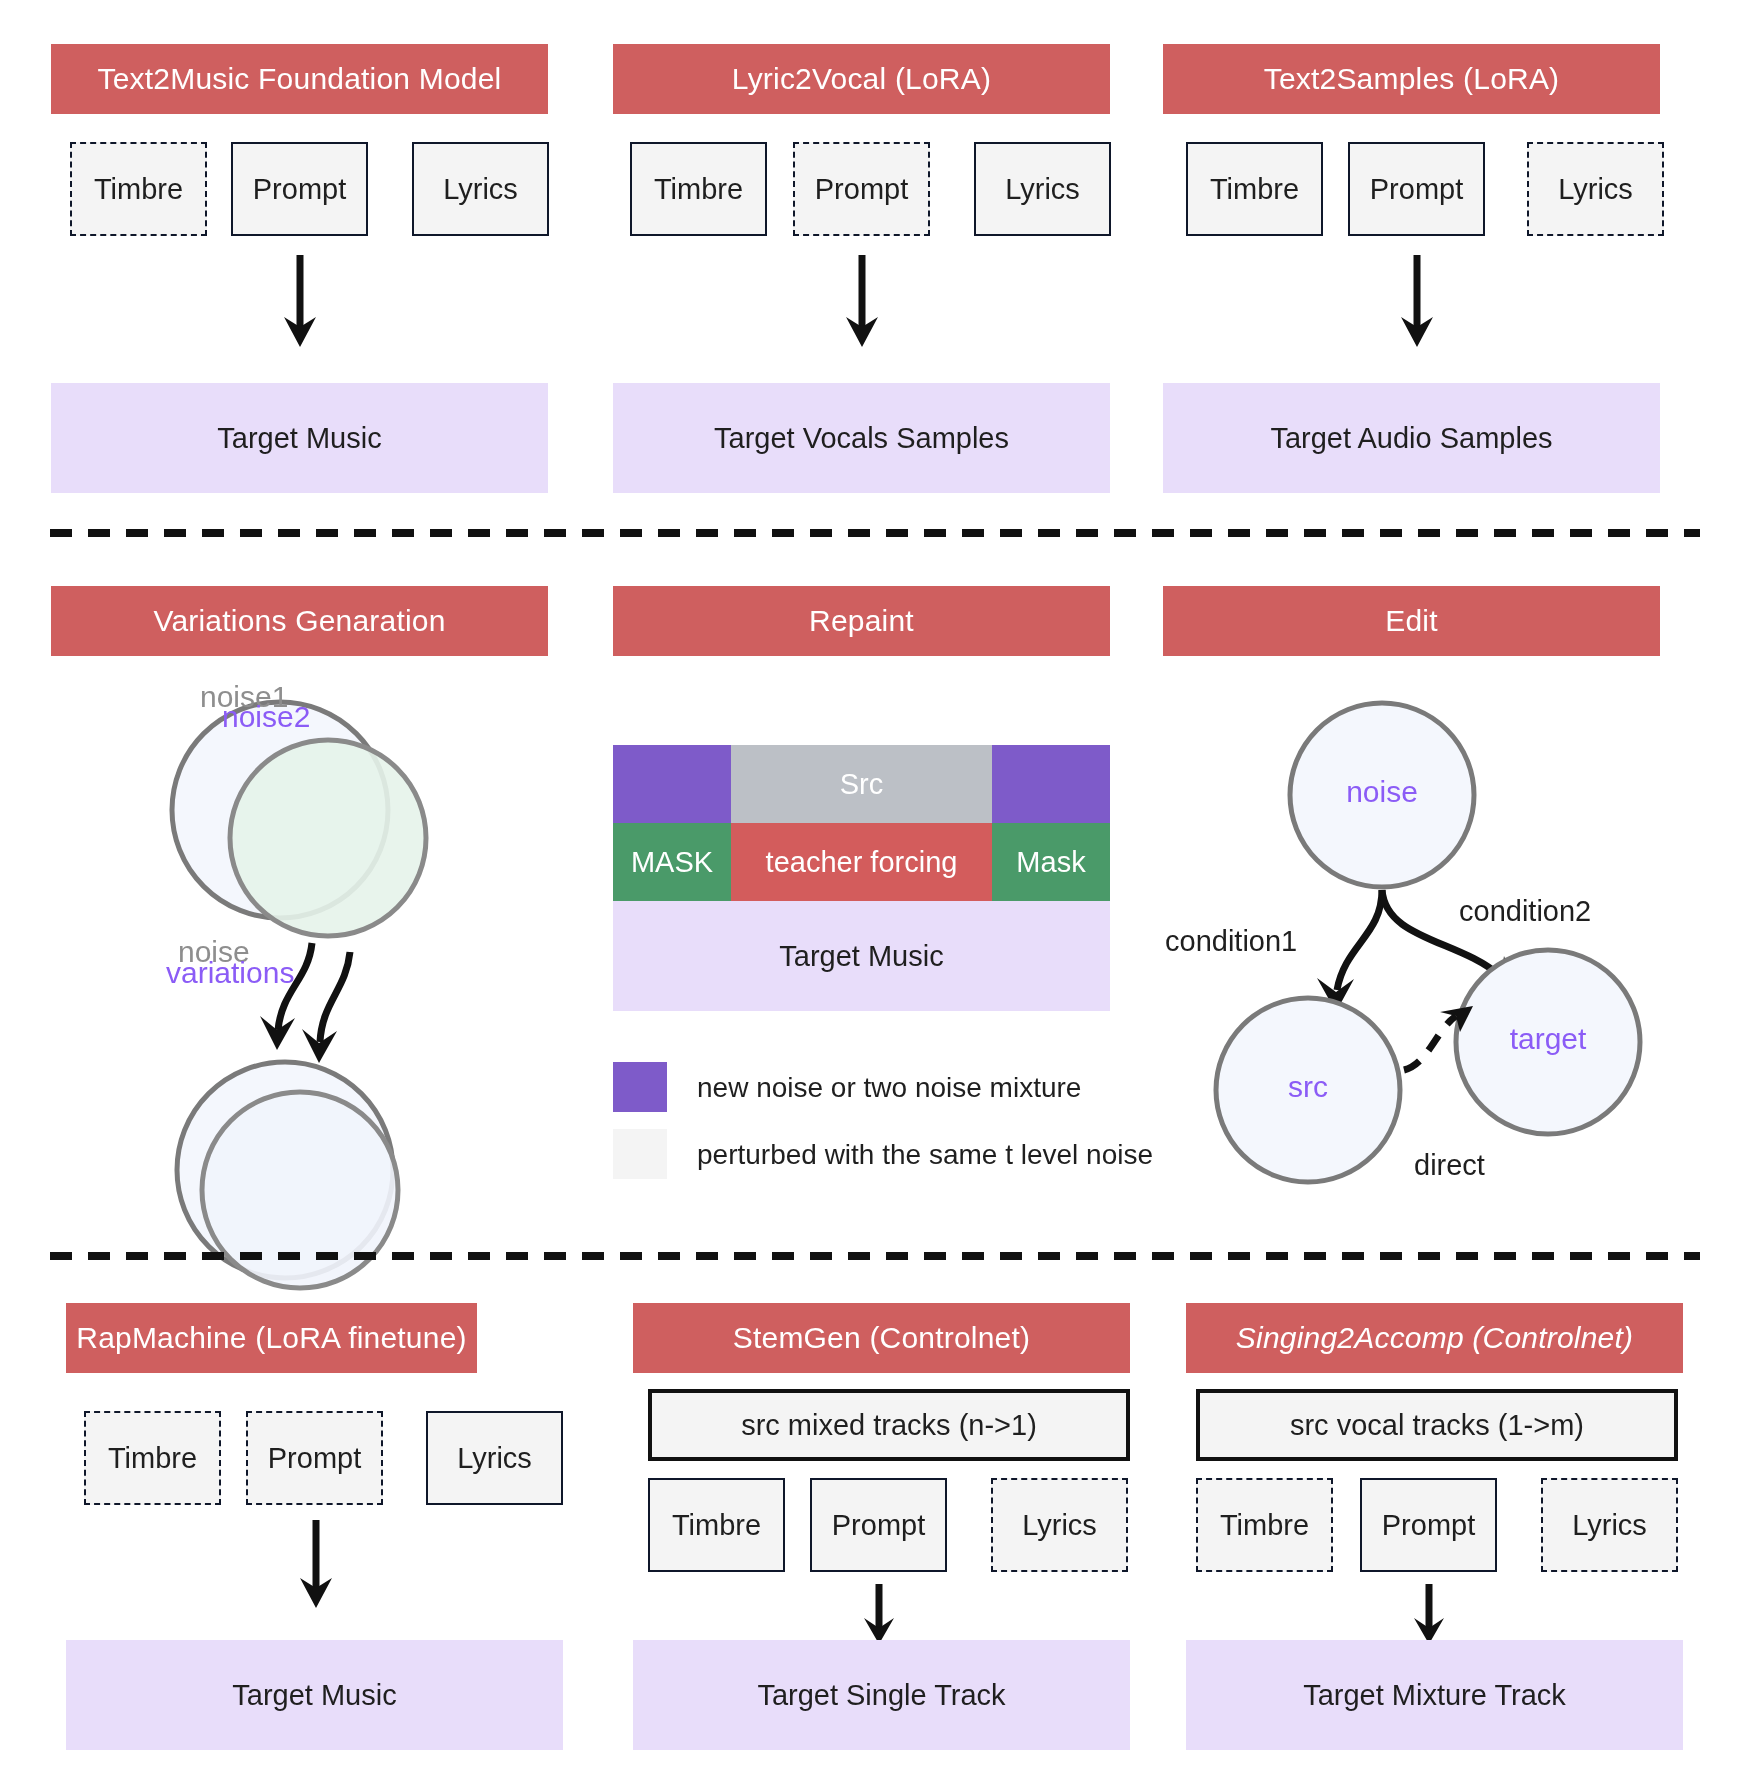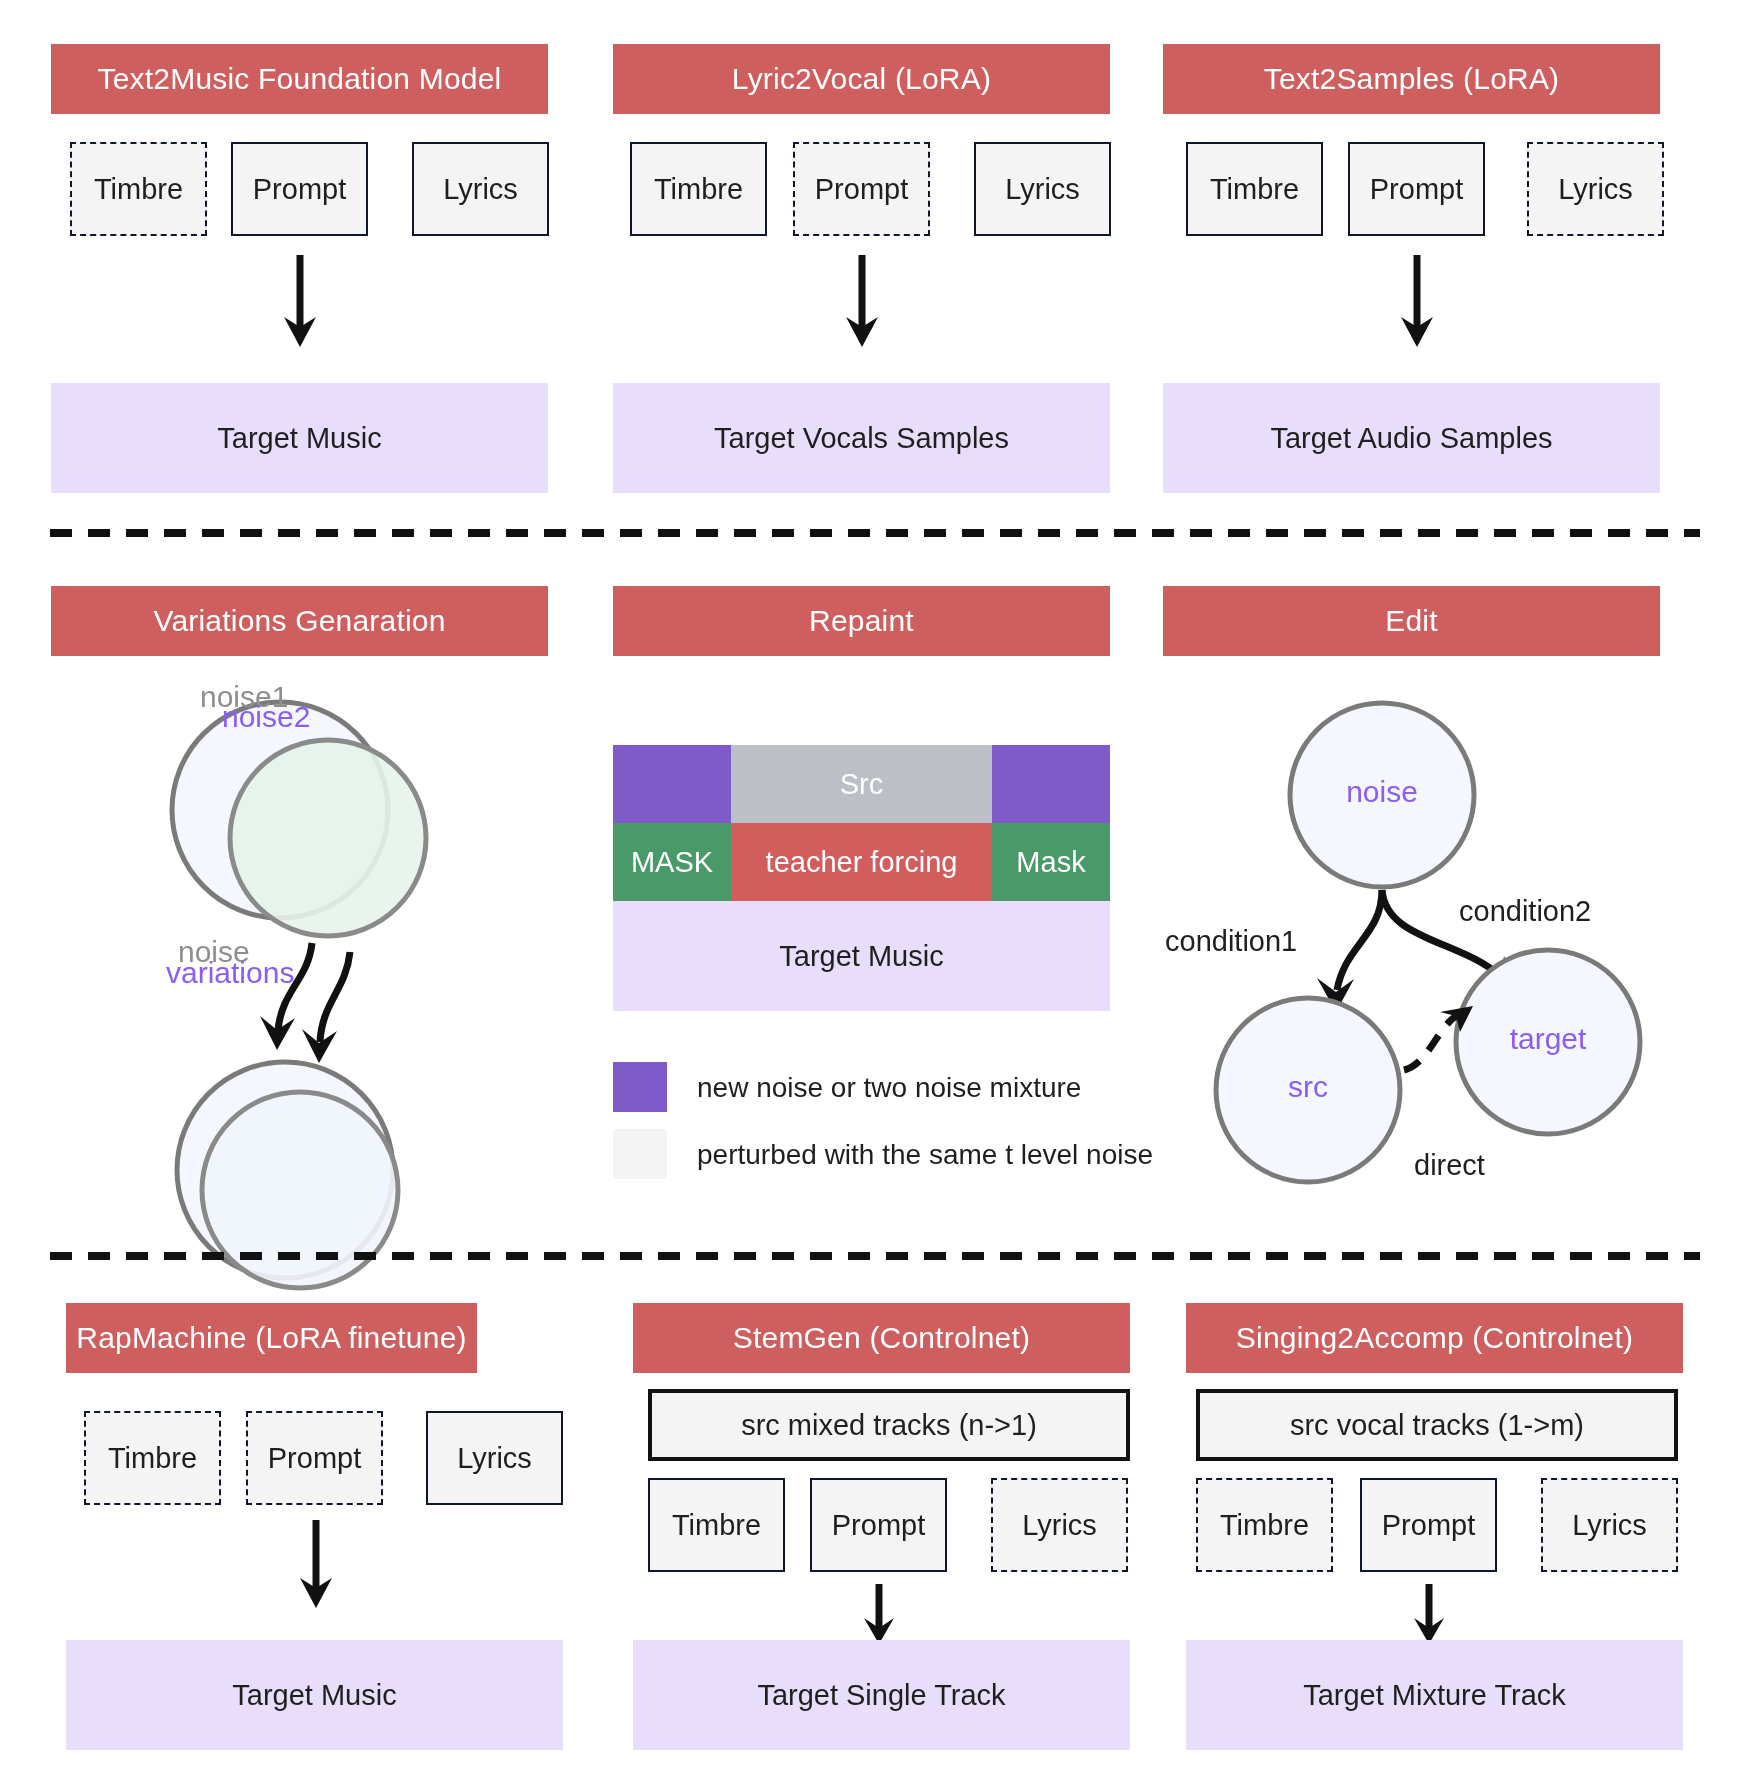--- a/index.html
+++ b/index.html
@@ -260,21 +260,21 @@
   <span>Lyrics</span>
 </div>
 <svg class="abs" style="left:849px;top:1584px;width:60px;height:62px;" viewBox="0 0 60 62">
   <line x1="30" y1="0" x2="30" y2="44" stroke="#111" stroke-width="7"></line>
   <path d="M30 60 L15 34 L30 44 L45 34 Z" fill="#111"></path>
 </svg>
 <div class="abs target" style="left:633px;top:1640px;width:497px;height:110px;">
   <span>Target Single Track</span>
 </div>
 
-<div class="abs hdr" style="left:1186px;top:1303px;width:497px;height:70px;">
+<div class="abs hdr" style="left:1186px;top:1303px;width:497px;height:70px;font-style:italic;">
   <span>Singing2Accomp (Controlnet)</span>
 </div>
 <div class="abs srcbar" style="left:1196px;top:1389px;width:482px;height:72px;">
   <span>src vocal tracks (1-&gt;m)</span>
 </div>
 <div class="abs tok dashed" style="left:1196px;top:1478px;width:137px;height:94px;">
   <span>Timbre</span>
 </div>
 <div class="abs tok" style="left:1360px;top:1478px;width:137px;height:94px;">
   <span>Prompt</span>

